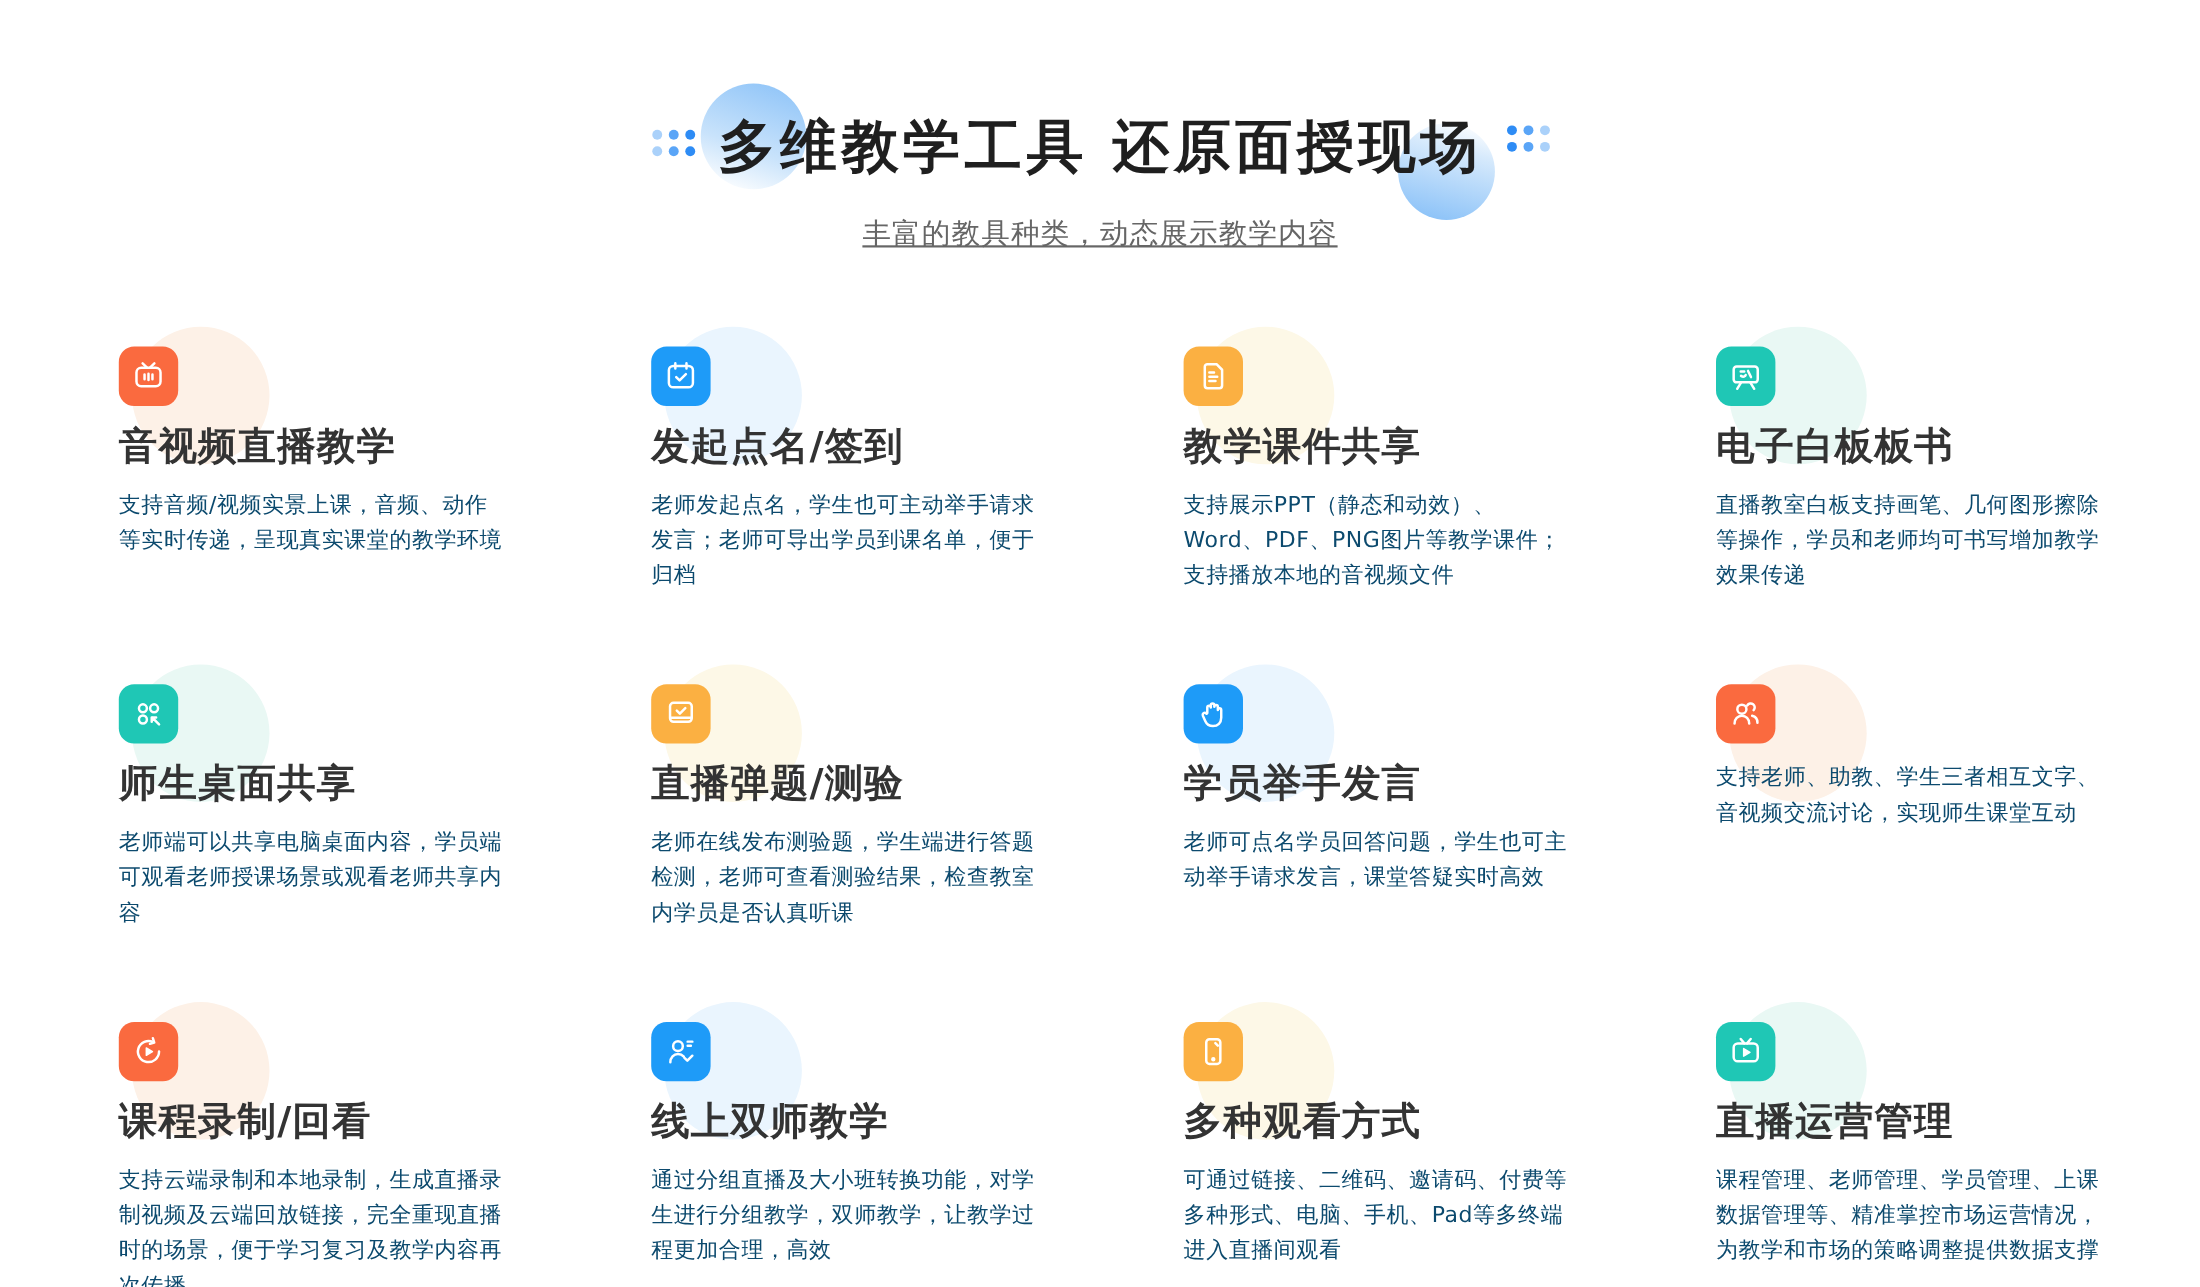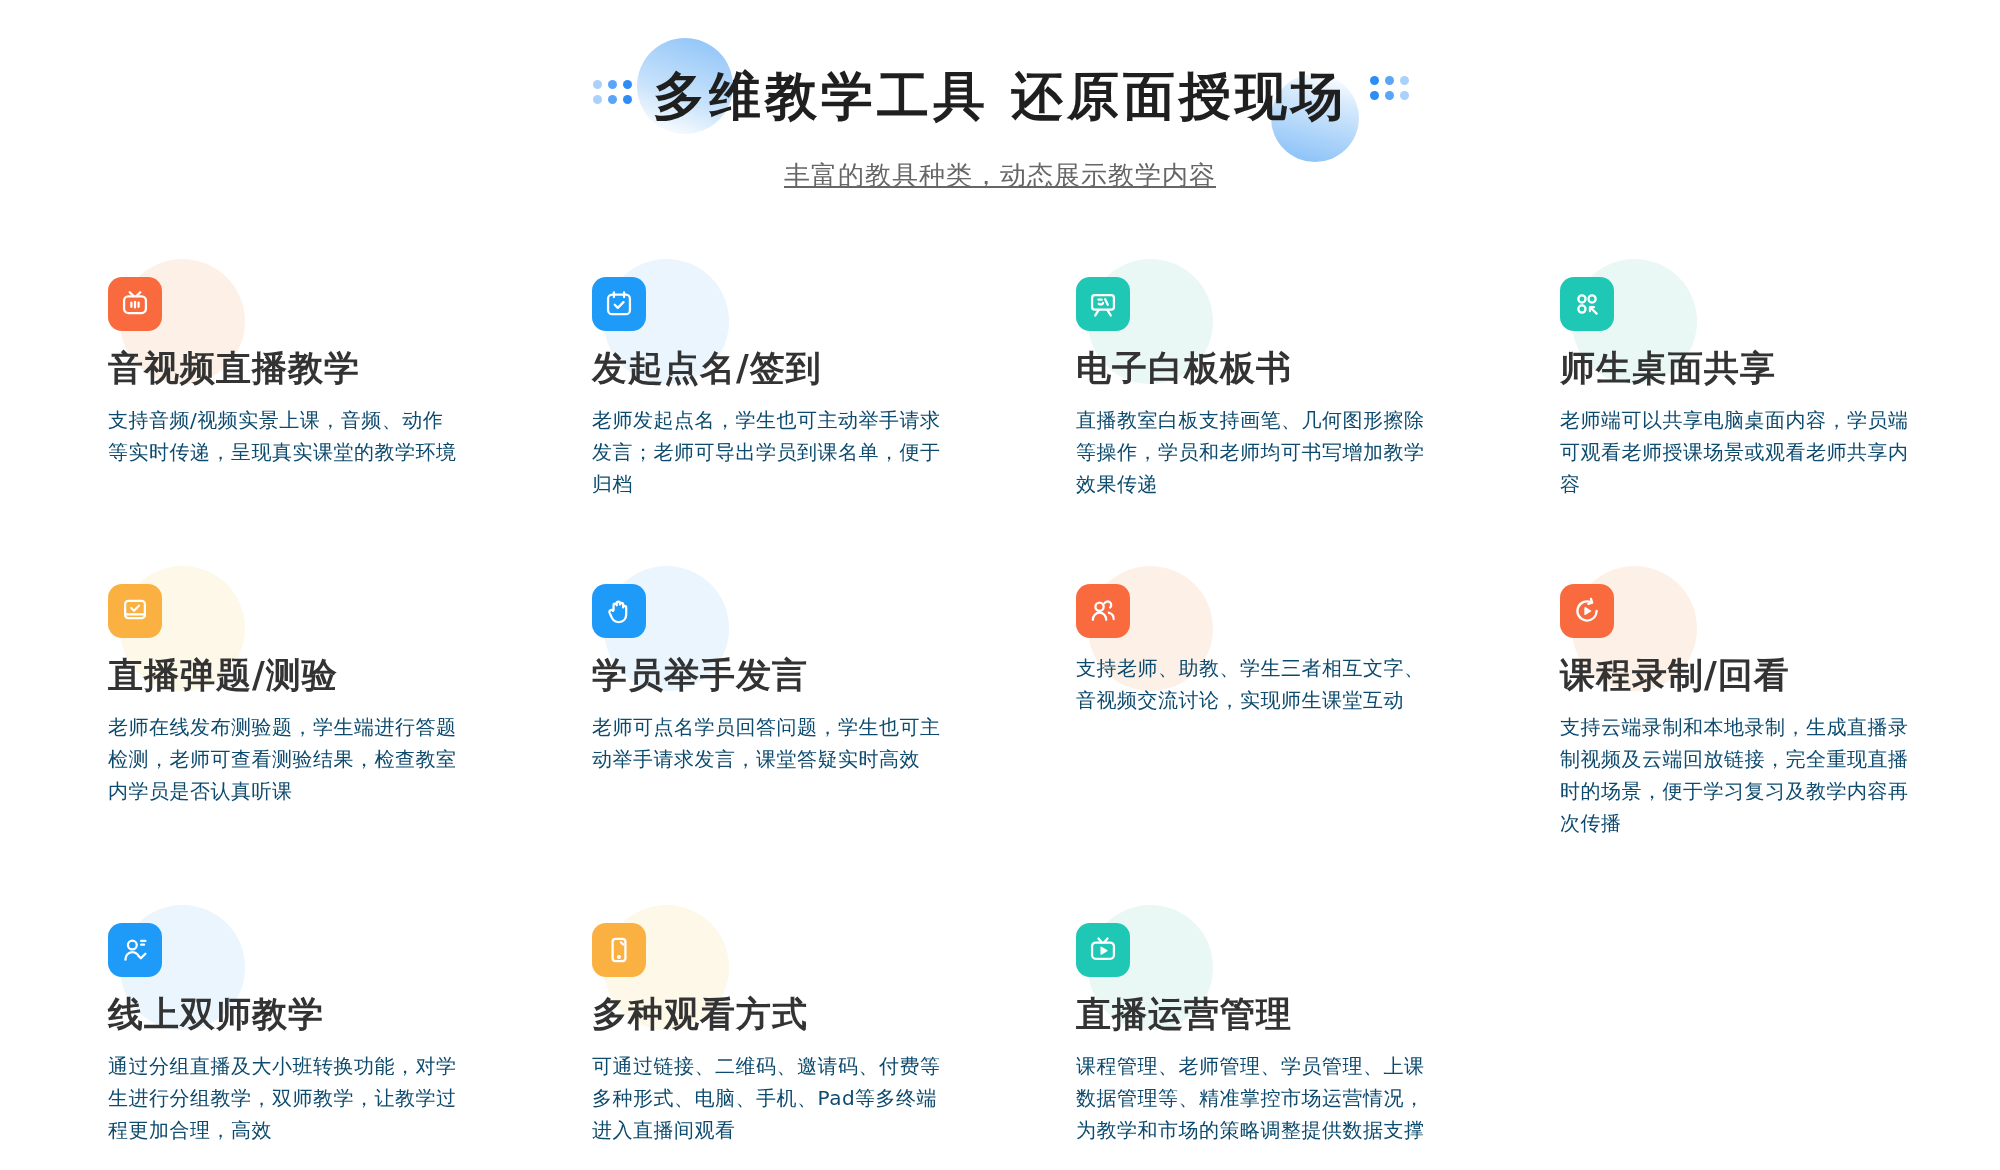--- a/index.html
+++ b/index.html
@@ -4,21 +4,21 @@
 <style>
   * { box-sizing: border-box; margin: 0; padding: 0; }
   html, body { width: 2000px; height: 1170px; }
   body {
     background: #ffffff;
     font-family: "DejaVu Sans", "Liberation Sans", sans-serif;
     overflow: hidden;
   }
 
   
-  .header { position: relative; text-align: center; padding-top: 66px; }
+  .header { position: relative; text-align: center; padding-top: 104px; }
   .title-wrap {
     position: relative;
     display: inline-block;
     font-size: 52px;
     line-height: 60px;
     font-weight: 700;
     letter-spacing: 4px;
     color: #1f1f1f;
     white-space: nowrap;
   }
@@ -169,20 +169,33 @@
           <rect x="3.8" y="5" width="16.4" height="14.6" rx="3"></rect>
           <path d="M8.2 3.2v3.6 M15.8 3.2v3.6"></path>
           <path d="M8.8 12.6l2.3 2.3 4.3-4.3"></path>
         </svg>
       </span>
     </div>
     <h3>发起点名/签到</h3>
     <p>老师发起点名，学生也可主动举手请求发言；老师可导出学员到课名单，便于归档</p>
   </div>
 
+  <div class="card tone-amber">
+    <div class="icon-area">
+      <span class="blob"></span>
+      <span class="icon-box">
+        <svg viewBox="0 0 24 24">
+          <path d="M6.2 5.6c0-1 .8-1.8 1.8-1.8h6.2l3.8 3.8v10.8c0 1-.8 1.8-1.8 1.8H8c-1 0-1.8-.8-1.8-1.8z"></path>
+          <path d="M9.3 9.4h3.2 M9.3 12.3h5.4 M9.3 15.2h4.2"></path>
+        </svg>
+      </span>
+    </div>
+    <h3>教学课件共享</h3>
+    <p>支持展示PPT（静态和动效）、Word、PDF、PNG图片等教学课件；支持播放本地的音视频文件</p>
+  </div>
 
   <div class="card tone-teal">
     <div class="icon-area">
       <span class="blob"></span>
       <span class="icon-box">
         <svg viewBox="0 0 24 24">
           <rect x="3.8" y="5.4" width="16.4" height="10.8" rx="2"></rect>
           <path d="M8.8 16.4l-2.6 4.2 M15.2 16.4l2.6 4.2"></path>
           <path d="M8.6 8.8h2.4 M8.8 11.8c1.6 1 3 .4 3.2-.6 M13.6 8.4l2 4.2"></path>
         </svg>

